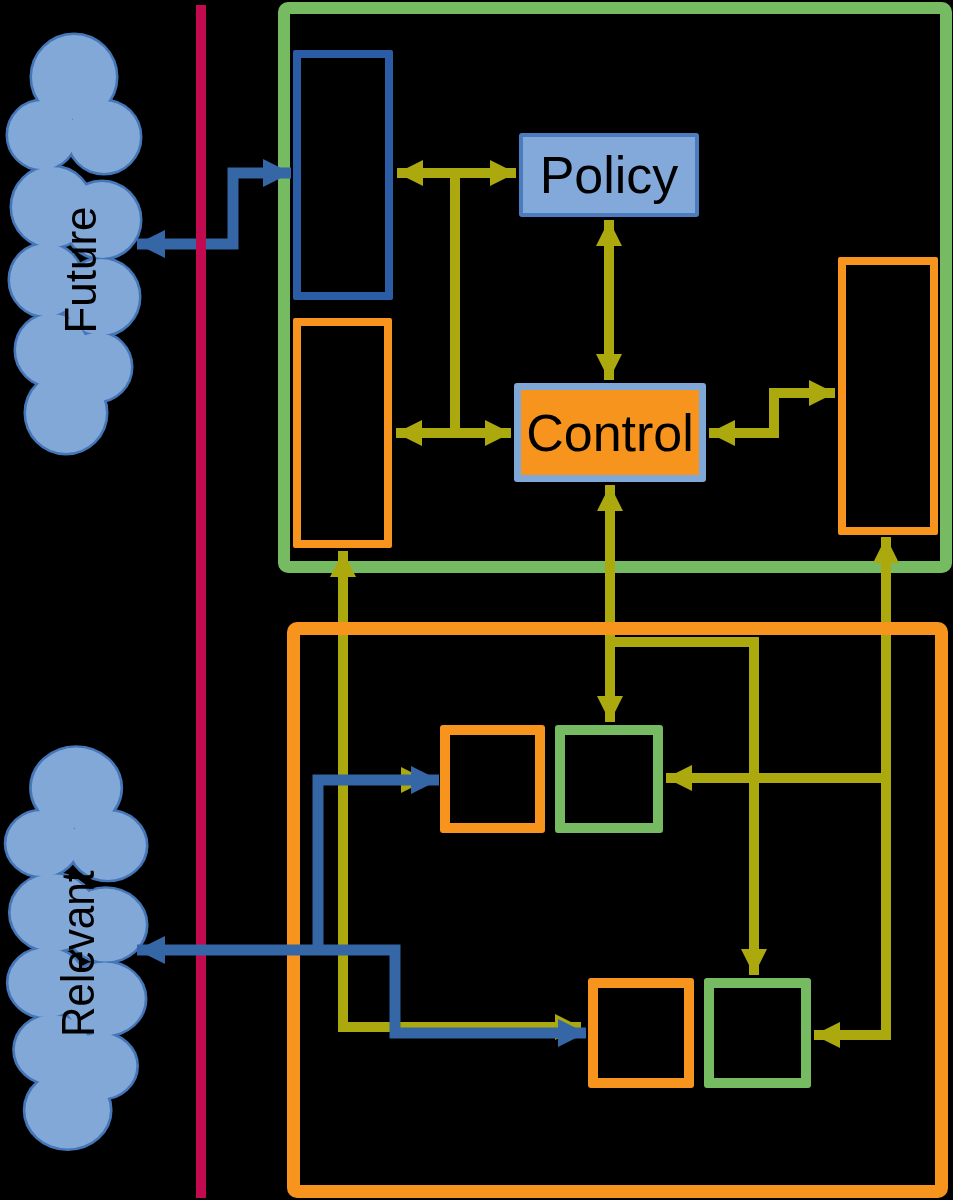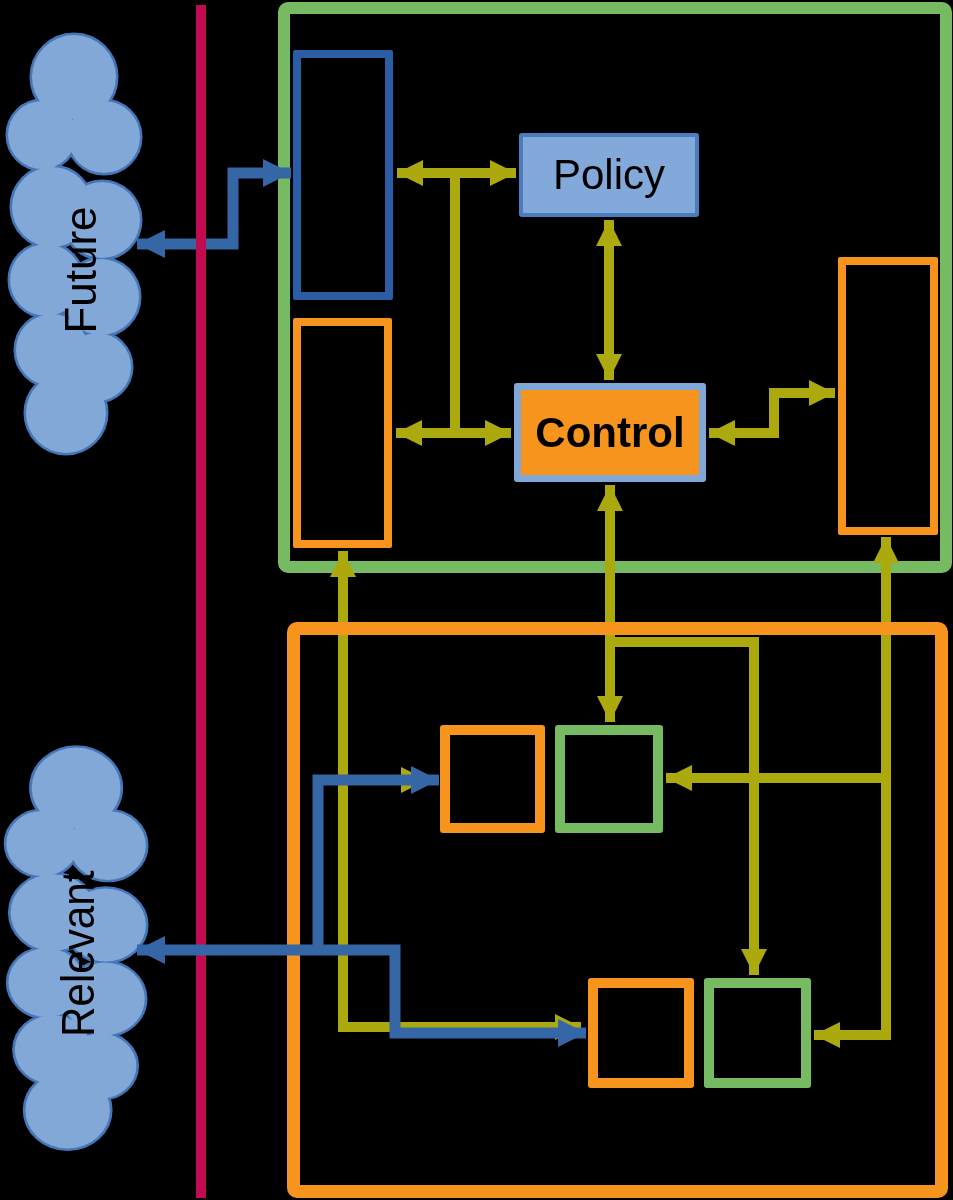--- a/index.html
+++ b/index.html
@@ -14,23 +14,23 @@
   
   .green-rect  { border:12px solid var(--c-green);  border-radius:10px; }
   .orange-big  { border:13px solid var(--c-orange); border-radius:10px; }
 
   
   .panel-blue   { border:8px solid var(--c-blue_dark); border-radius:2px; }
   .panel-orange { border:8px solid var(--c-orange);    border-radius:2px; }
 
   
   .node { display:flex; align-items:center; justify-content:center;
-          font-size:42px; color:var(--c-text); border-radius:3px; }
+          font-size:52px; color:var(--c-text); border-radius:3px; }
   .node-policy  { background:var(--c-policy_fill);  border:4px solid var(--c-policy_border); }
-  .node-control { background:var(--c-control_fill); border:7px solid var(--c-control_border);font-weight:bold; }
+  .node-control { background:var(--c-control_fill); border:7px solid var(--c-control_border); }
 
   
   .cell-orange { border:10px solid var(--c-orange); border-radius:3px; }
   .cell-green  { border:10px solid var(--c-green);  border-radius:3px; }
 
   .crimson-line { background: var(--c-crimson); }
 
   
   .layer { position:absolute; left:0; top:0; pointer-events:none; }
   .ln { fill:none; stroke-linejoin:miter; stroke-linecap:butt; }

